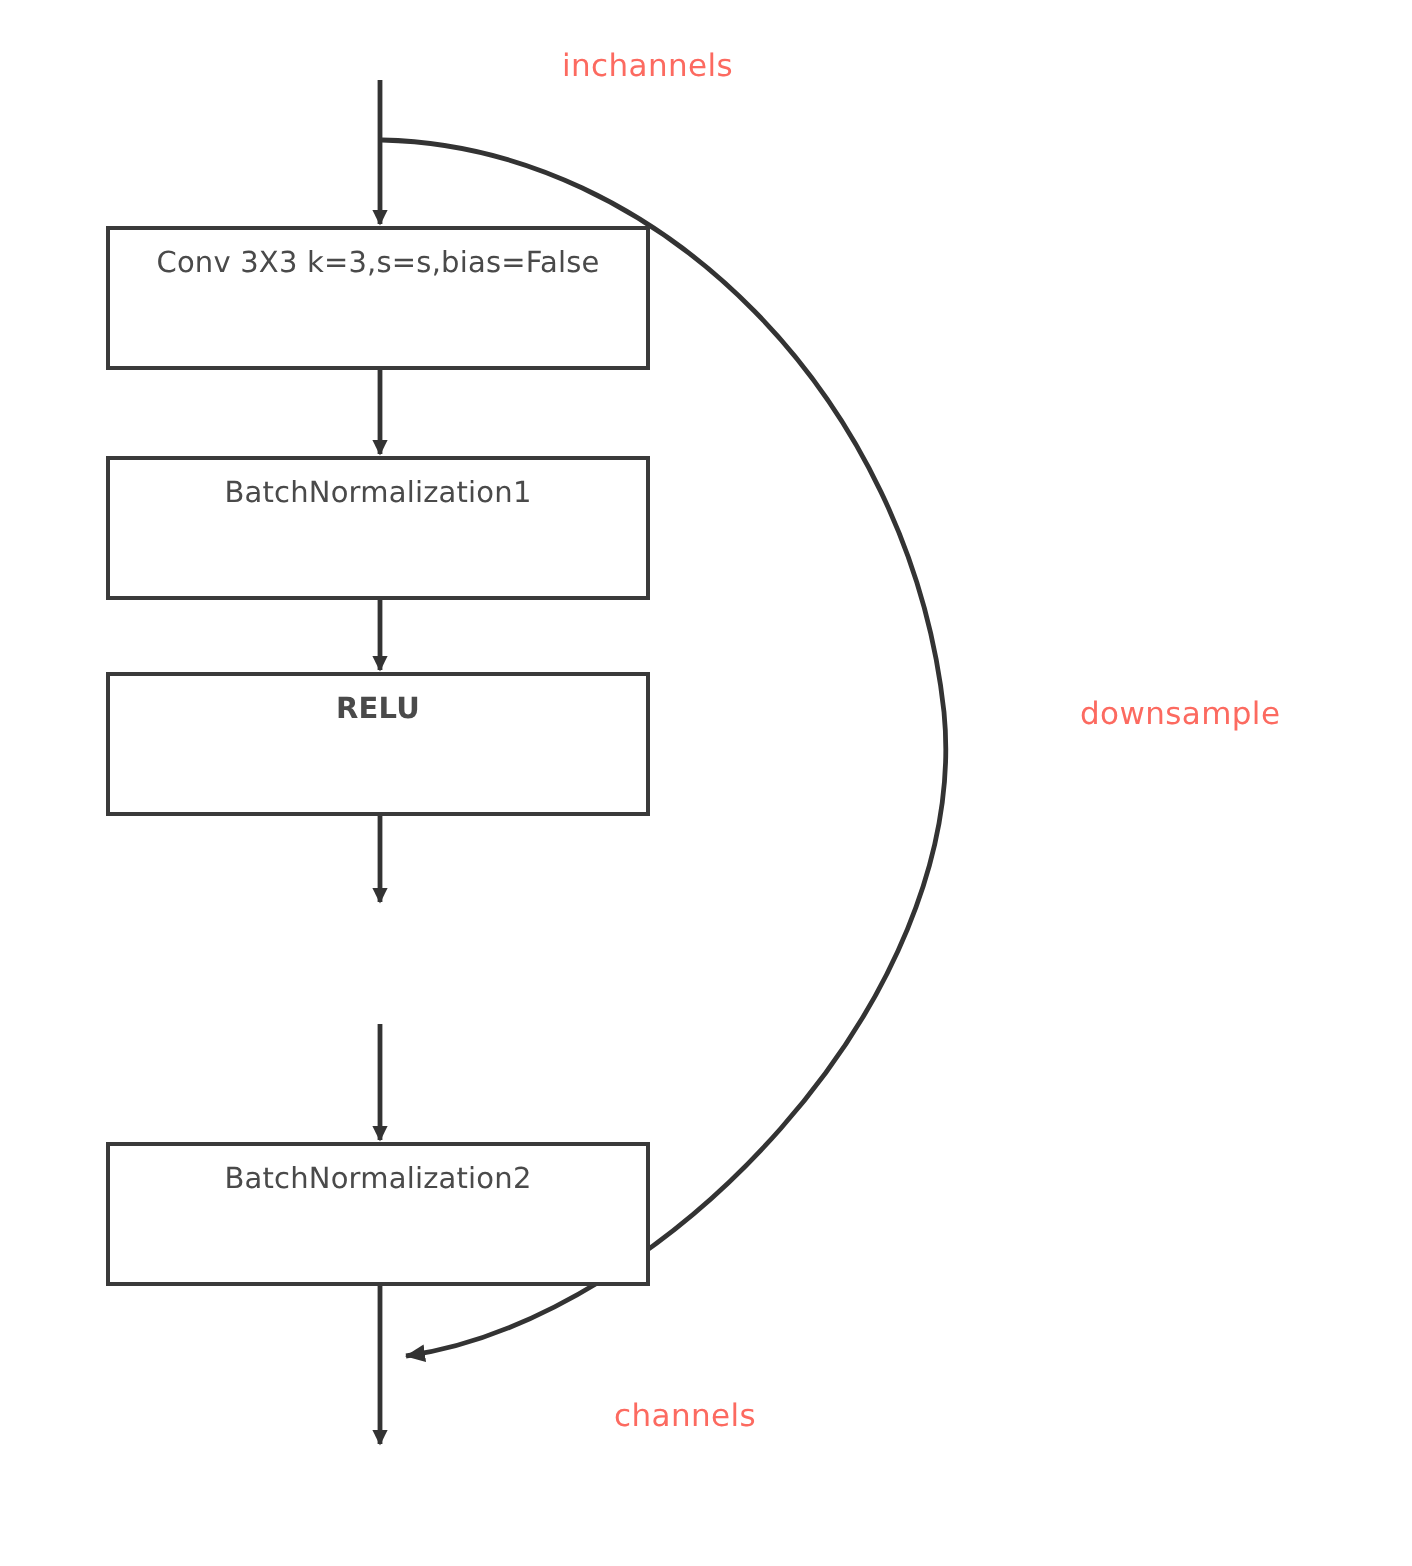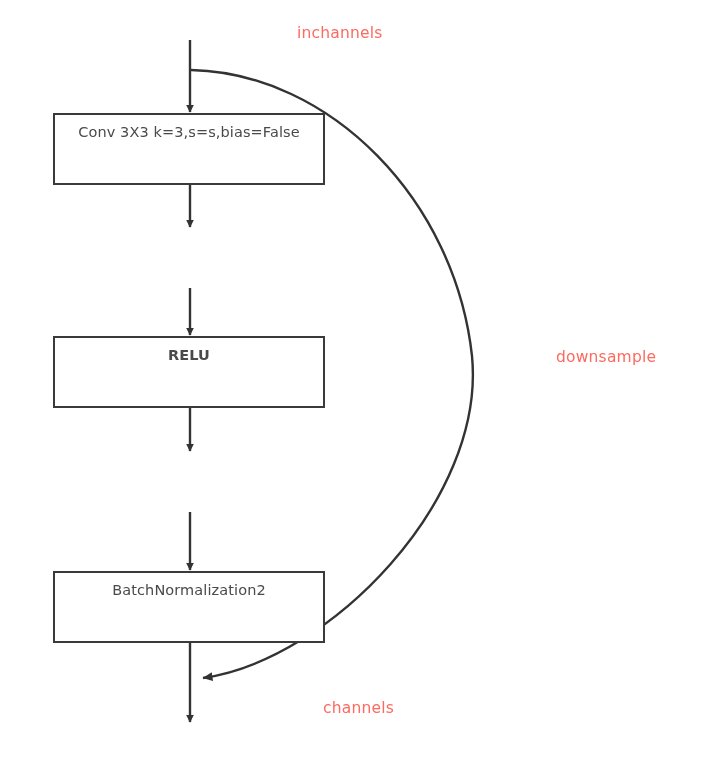--- a/index.html
+++ b/index.html
@@ -45,21 +45,20 @@
     color: #4a4a4a;
     letter-spacing: 0.1px;
     white-space: nowrap;
   }
   .red-label {
     position: absolute;
     color: #fc6a60;
     font-size: 15.5px;
     white-space: nowrap;
     letter-spacing: 0.2px;
-    margin-left: 16px;
   }
 </style>
 </head>
 <body>
 
 <div id="canvas">
 
   <svg id="wires" viewBox="0 0 706 783" width="706" height="783" xmlns="http://www.w3.org/2000/svg">
     <defs>
       <marker id="arrowhead" markerWidth="9" markerHeight="9" refX="7.2" refY="4.5" orient="auto" markerUnits="userSpaceOnUse">
@@ -82,20 +81,23 @@
 
     <line x1="190" y1="631" x2="190" y2="722" stroke="#333333" stroke-width="2.4" marker-end="url(#arrowhead)"></line>
 
     <path d="M 191,70 C 330,73 455,200 472,356 C 486,500 330,660 203,678" fill="none" stroke="#333333" stroke-width="2.4" marker-end="url(#arrowheadL)"></path>
   </svg>
 
   <div class="node-box" style="top:113px;">
     <span class="node-label">Conv 3X3 k=3,s=s,bias=False</span>
   </div>
 
+  <div class="node-box" style="top:228px;">
+    <span class="node-label">BatchNormalization1</span>
+  </div>
 
   <div class="node-box" style="top:336px;font-weight:bold;">
     <span class="node-label">RELU</span>
   </div>
 
 
   <div class="node-box" style="top:571px;">
     <span class="node-label">BatchNormalization2</span>
   </div>
 

